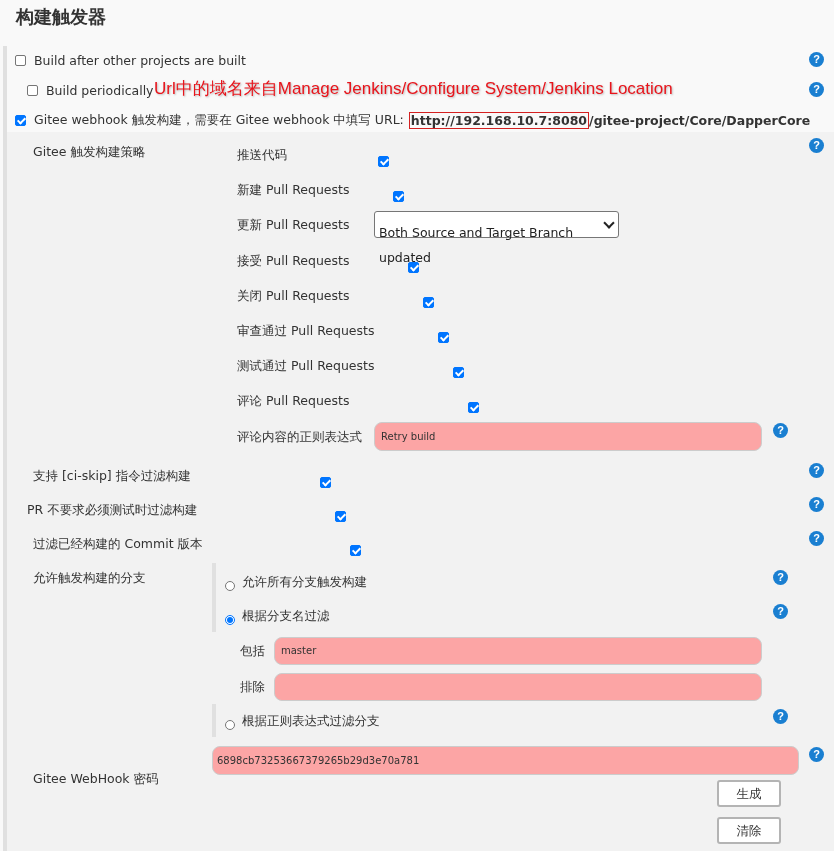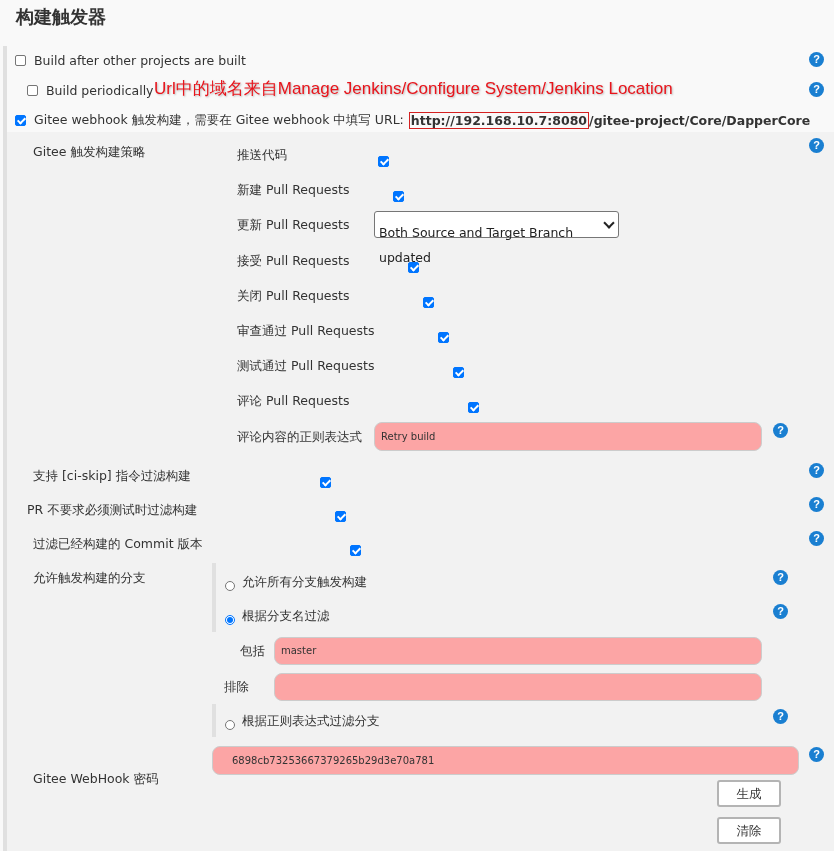--- a/index.html
+++ b/index.html
@@ -164,30 +164,30 @@
 <div class="abs row-label" style="left:242px; top:574px;">允许所有分支触发构建</div>
 <div class="abs help" style="left:773px; top:570px;">?</div>
 
 <div class="abs radio checked" style="left:225px; top:615px;"></div>
 <div class="abs row-label" style="left:242px; top:608px;">根据分支名过滤</div>
 <div class="abs help" style="left:773px; top:604px;">?</div>
 
 <div class="abs row-label" style="left:240px; top:643px;">包括</div>
 <div class="abs input" style="left:274px; top:637px; width:488px; height:28px;">master</div>
 
-<div class="abs row-label" style="left:224px; top:679px;">排除</div>
+<div class="abs row-label" style="left:240px; top:679px;">排除</div>
 <div class="abs input" style="left:274px; top:673px; width:488px; height:28px;"></div>
 
 <div class="abs vbar" style="left:212px; top:704px; height:33px;"></div>
 <div class="abs radio" style="left:225px; top:720px;"></div>
 <div class="abs row-label" style="left:242px; top:713px;">根据正则表达式过滤分支</div>
 <div class="abs help" style="left:773px; top:709px;">?</div>
 
 
 <div class="abs row-label" style="left:33px; top:752px;margin-top:19px;">Gitee WebHook 密码</div>
-<div class="abs input" style="left:212px; top:746px; width:587px; height:29px; padding:0 19px; line-height:27px;">6898cb73253667379265b29d3e70a781</div>
+<div class="abs input" style="left:212px; top:746px; width:587px; height:29px; padding:0 4px; line-height:27px;">6898cb73253667379265b29d3e70a781</div>
 <div class="abs help" style="left:809px; top:747px;">?</div>
 
 <div class="abs btn" style="left:717px; top:780px;">生成</div>
 <div class="abs btn" style="left:717px; top:817px;">清除</div>
 
 
 
 
 </body></html>

